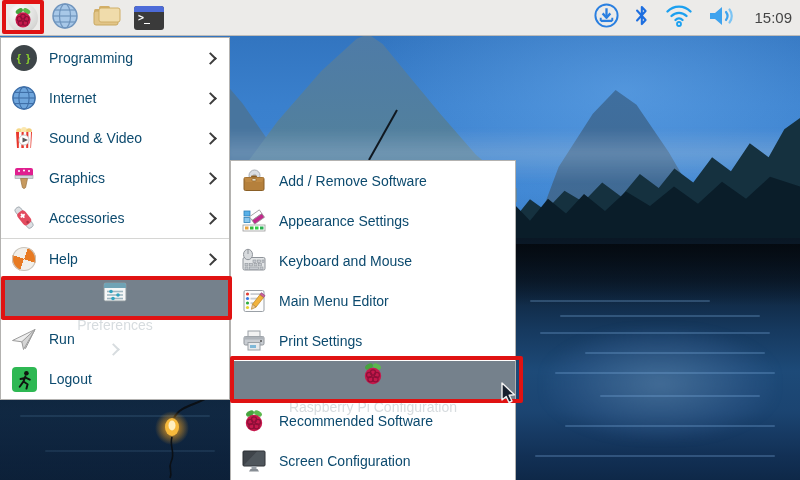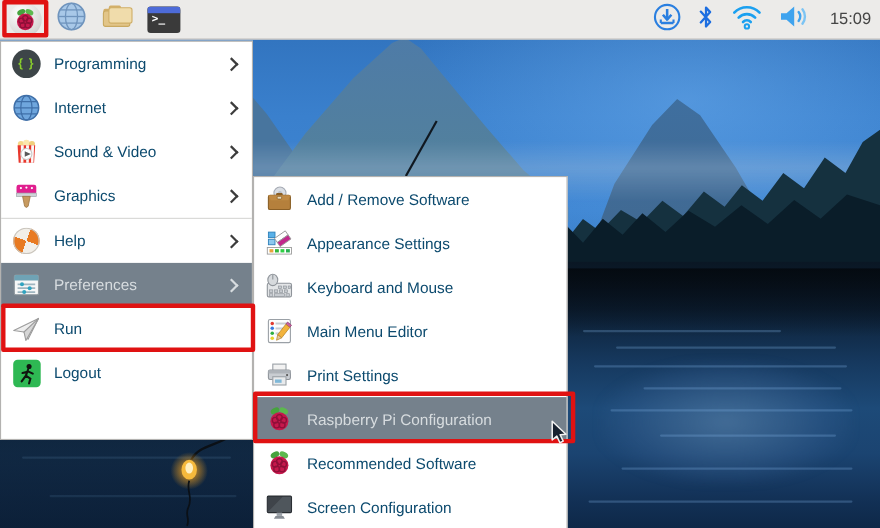--- a/index.html
+++ b/index.html
@@ -55,21 +55,21 @@
   
   #mainmenu{left:0;top:37px;width:230px;height:363px;background:#fff;
     border:1px solid #b3b2b0;box-sizing:border-box;z-index:10;}
   #submenu{left:230px;top:160px;width:286px;height:380px;background:#fff;
     border:1px solid #b3b2b0;border-bottom:none;box-sizing:border-box;z-index:10;}
   .mrow{height:40px;display:flex;align-items:center;padding:0 10px;gap:12px;}
   .lbl{flex:1;font-size:14px;color:#0c4a6e;white-space:nowrap;}
   .chev{width:7px;height:7px;border-top:2px solid #3c3c3c;border-right:2px solid #3c3c3c;
     transform:rotate(45deg);margin-right:4px;flex:none;}
   .sep{height:1px;background:#d6d6d4;}
-  .hl{background:#75818c;}
+  .hl{background:#75818c;flex-direction:column;}
   .hl .lbl{color:#d7dcdf;}
   .hl .chev{border-color:#d7dcdf;}
   .ic{width:26px;height:26px;flex:none;display:flex;align-items:center;justify-content:center;position:relative;}
 
   .prog{border-radius:50%;background:#3d4548;}
   .prog i{font-style:normal;color:#8ad02c;font-weight:bold;font-size:11px;letter-spacing:1px;}
   .buoy{border-radius:50%;width:24px;height:24px;
     background:conic-gradient(from 20deg,#e87a22 0 25%,#f2efe9 0 50%,#e87a22 0 75%,#f2efe9 0 100%);
     box-shadow:inset 0 0 0 1px #c9c4bc;}
   .buoy::after{content:"";width:11px;height:11px;border-radius:50%;background:#fff;
@@ -249,20 +249,35 @@
           <circle cx="8" cy="6" r="1" fill="#fff"></circle>
             <circle cx="13" cy="5.5" r="1" fill="#fff"></circle>
             <circle cx="18" cy="6" r="1" fill="#fff"></circle>
           <rect x="4" y="10.5" width="18" height="3" fill="#cfd4d8" stroke="#9aa0a6" stroke-width=".6"></rect>
           <path d="M9.5 13.5 H16.5 L14.6 22.5 Q13 24.6 11.4 22.5 Z" fill="#c79a5f" stroke="#9a7340" stroke-width=".7"></path>
         </svg>
       </span>
       <span class="lbl">Graphics</span>
       <span class="chev"></span>
     </div>
+    <div class="mrow">
+      <span class="ic">
+        <svg width="26" height="26" viewBox="0 0 26 26">
+          <g transform="rotate(-38 13 13)">
+            <rect x="10" y="0.5" width="6.5" height="10" rx="2.5" fill="#dcdfe3" stroke="#9aa3aa" stroke-width=".8"></rect>
+            <rect x="10" y="15" width="6.5" height="10" rx="2.5" fill="#dcdfe3" stroke="#9aa3aa" stroke-width=".8"></rect>
+            <rect x="8.6" y="5.5" width="9.4" height="15" rx="3.5" fill="#e34b5f"></rect>
+            <path d="M13.3 8 v5 M10.8 10.5 h5" stroke="#fff" stroke-width="1.8"></path>
+            <circle cx="13.3" cy="18.5" r="1.3" fill="#b03344"></circle>
+          </g>
+        </svg>
+      </span>
+      <span class="lbl">Accessories</span>
+      <span class="chev"></span>
+    </div>
     <div class="sep"></div>
     <div class="mrow">
       <span class="ic">
           <span class="buoy"></span>
         </span>
       <span class="lbl">Help</span>
       <span class="chev"></span>
     </div>
     <div class="mrow hl">
       <span class="ic">

